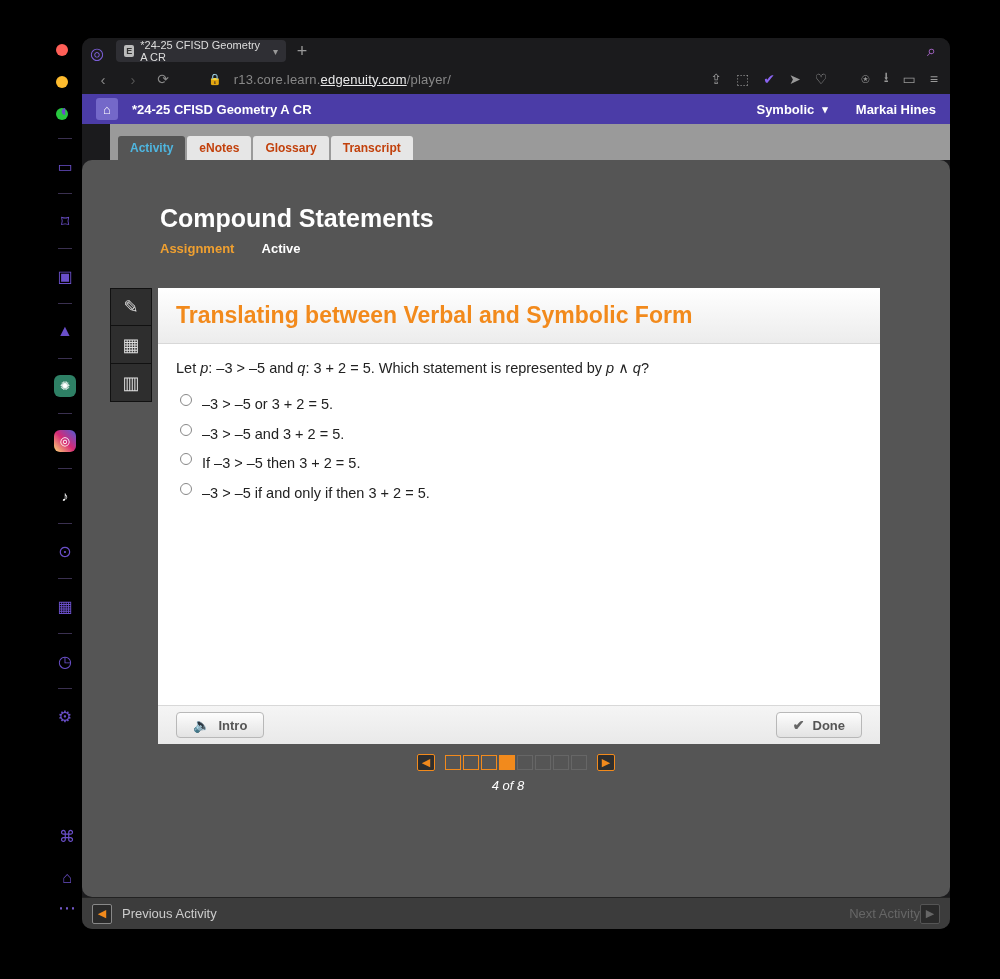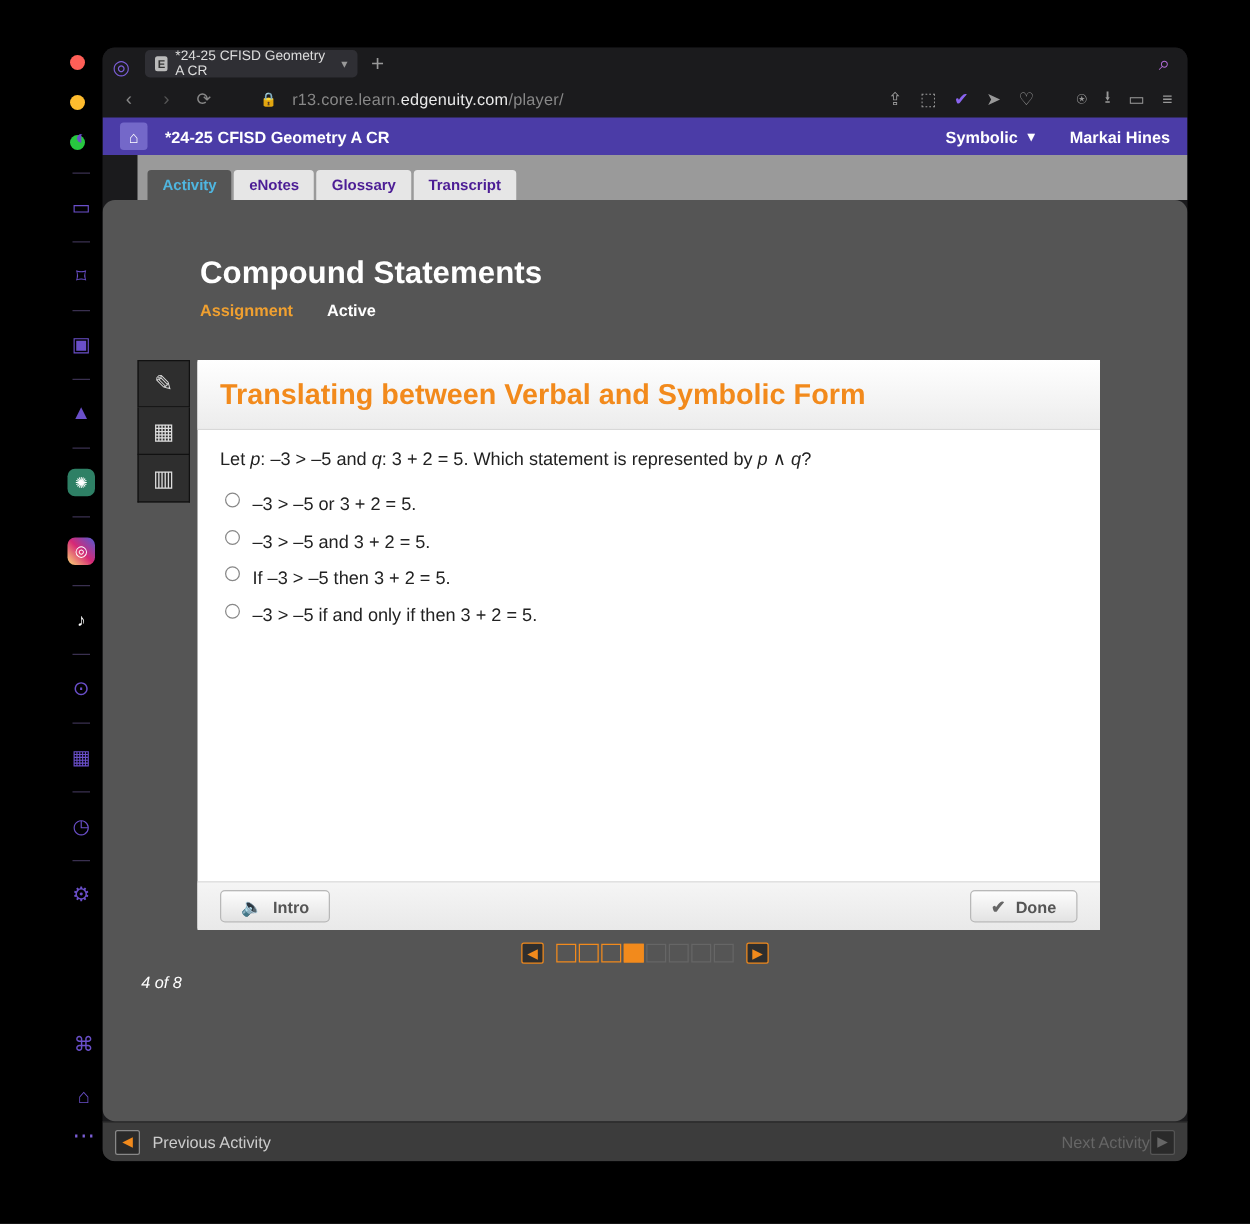--- a/index.html
+++ b/index.html
@@ -112,21 +112,21 @@
     padding: 0 12px;
     gap: 12px;
     color:#bbb;
     font-size:13px;
   }
   .url-bar .nav-btn { width:18px; text-align:center; color:#888; font-size:15px; }
   .url-bar .reload { font-size:14px; }
   .url-bar .lock { font-size:11px; color:#aaa;}
   .url-text { flex:0 0 auto; letter-spacing:0.2px; }
   .url-text .dim { color:#888; }
-  .url-text .bright { color:#eaeaea; }
+  .url-text .bright { color:#eaeaea;text-decoration:underline; }
   .url-right { margin-left:auto; display:flex; gap:14px; align-items:center; color:#999; font-size:14px; }
   .url-right .shield { color:#8a64f0; }
 
   
   .app-header {
     height: 30px;
     background: #4b3ca7;
     display:flex;
     align-items:center;
     padding: 0 14px;
@@ -156,21 +156,21 @@
     padding-left: 8px;
     margin-left: 28px;
   }
   .subnav-tab {
     background:#e6e6e6;
     height:24px;
     padding: 0 12px;
     border-radius: 3px 3px 0 0;
     font-size:12px;
     font-weight:bold;
-    color:#4c1d95;
+    color:#c2410c;
     display:flex;
     align-items:center;
   }
   .subnav-tab.active {
     background:#555555;
     color:#4fb6e0;
   }
 
   
   .content {
@@ -291,25 +291,24 @@
     width:16px; height:15px;
     border:1px solid #f28a1c;
     background:transparent;
   }
   .pg-box.current { background:#f28a1c; }
   .pg-box.future { border-color:#666; }
   .pg-counter {
     position:absolute;
     top: 618px;
     left:0; right:16px;
-    text-align:left;
+    text-align:center;
     color:#fff;
     font-size:13px;
     font-style:italic;
-    padding-left:31px;
   }
 
   
   .bottom-bar {
     height: 32px;
     background:#3c3c3c;
     display:flex;
     align-items:center;
     padding: 0 10px;
     gap:10px;

